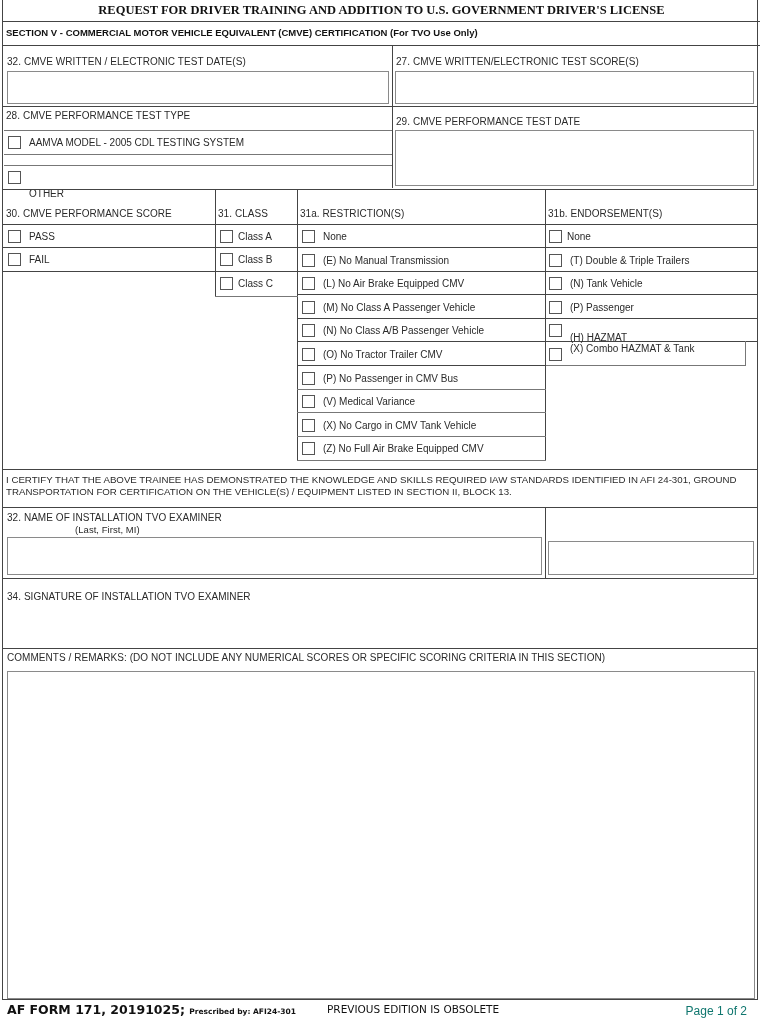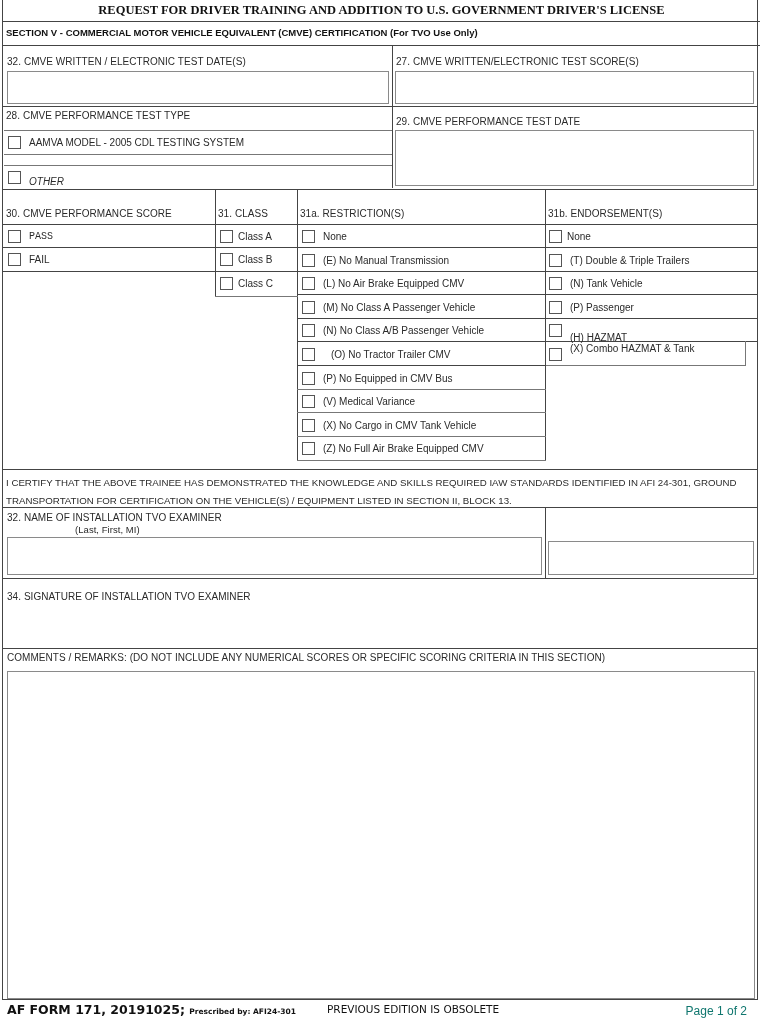--- a/index.html
+++ b/index.html
@@ -13,21 +13,21 @@
   .box { position: absolute; border: 1.5px solid #8a8a8a; background: #fff; }
   .lbl { position: absolute; font-size: 10px; color: #2a2a2a; white-space: nowrap; letter-spacing: 0.05px; }
   .cb { position: absolute; width: 13px; height: 13px; border: 1px solid #555; background: #fff; }
   .opt { position: absolute; font-size: 10px; color: #2a2a2a; white-space: nowrap; }
   .title { position: absolute; left: 0; top: 3px; width: 763px; text-align: center; font-family: "Liberation Serif", serif; font-weight: bold; font-size: 12.5px; color: #111; }
   .section { position: absolute; left: 6px; top: 27px; font-weight: bold; font-size: 9.5px; color: #111; }
   .footer-form { position: absolute; left: 7px; top: 1002px; font-family: "DejaVu Sans", sans-serif; font-weight: bold; font-size: 12.5px; color: #111; }
   .footer-form small { font-size: 7.5px; }
   .footer-obs { position: absolute; left: 327px; top: 1003px; font-family: "DejaVu Sans", sans-serif; font-weight: normal; font-size: 10.5px; color: #111; }
   .footer-page { position: absolute; right: 16px; top: 1004px; font-family: "Liberation Sans", sans-serif; font-size: 12px; color: #0f766e; }
-  .cert { position: absolute; left: 6px; top: 474px; width: 752px; font-size: 9.7px; line-height: 18px; color: #2a2a2a; }
+  .cert { position: absolute; left: 6px; top: 474px; width: 752px; font-size: 9.7px; line-height: 12px; color: #2a2a2a; }
 </style>
 </head>
 <body>
 
 <div class="title">REQUEST FOR DRIVER TRAINING AND ADDITION TO U.S. GOVERNMENT DRIVER'S LICENSE</div>
 <div class="hl" style="left:2px; top:21px; width:758px;"></div>
 <div class="section">SECTION V - COMMERCIAL MOTOR VEHICLE EQUIVALENT (CMVE) CERTIFICATION (For TVO Use Only)</div>
 <div class="hl" style="left:2px; top:45px; width:758px;"></div>
 
 <div class="vl" style="left:2px; top:0; height:1000px;"></div>
@@ -40,39 +40,39 @@
 <div class="box" style="left:395px; top:71px; width:359px; height:33px;"></div>
 <div class="hl" style="left:2px; top:106px; width:756px;"></div>
 
 <div class="lbl" style="left:6px; top:110px;">28.  CMVE PERFORMANCE TEST TYPE</div>
 <div class="thin-h" style="left:4px; top:130px; width:388px;"></div>
 <div class="cb" style="left:8px; top:136px;"></div>
 <div class="opt" style="left:29px; top:137px;">AAMVA MODEL - 2005 CDL TESTING SYSTEM</div>
 <div class="thin-h" style="left:4px; top:154px; width:388px;"></div>
 <div class="thin-h" style="left:4px; top:165px; width:388px;"></div>
 <div class="cb" style="left:8px; top:171px;"></div>
-<div class="opt" style="left:29px; top:176px;font-style:italic;">OTHER</div>
+<div class="opt" style="left:29px; top:188px;">OTHER</div>
 
 <div class="lbl" style="left:396px; top:116px;">29.  CMVE PERFORMANCE TEST DATE</div>
 <div class="box" style="left:395px; top:130px; width:359px; height:56px;"></div>
 <div class="hl" style="left:2px; top:189px; width:756px;"></div>
 
 <div class="vl" style="left:215px; top:189px; height:108px;"></div>
 <div class="vl" style="left:297px; top:189px; height:272px;"></div>
 <div class="vl" style="left:545px; top:189px; height:272px;"></div>
 
 <div class="lbl" style="left:6px; top:208px;">30.  CMVE PERFORMANCE SCORE</div>
 <div class="lbl" style="left:218px; top:208px;">31. CLASS</div>
 <div class="lbl" style="left:300px; top:208px;">31a. RESTRICTION(S)</div>
 <div class="lbl" style="left:548px; top:208px;">31b. ENDORSEMENT(S)</div>
 
 <div class="hl" style="left:2px; top:224px; width:756px;"></div>
 
 <div class="cb" style="left:8px; top:230px;"></div>
-<div class="opt" style="left:29px; top:231px;font-family:Liberation Mono, monospace;">PASS</div>
+<div class="opt" style="left:29px; top:231px;">PASS</div>
 <div class="cb" style="left:8px; top:253px;"></div>
 <div class="opt" style="left:29px; top:254px;">FAIL</div>
 
 <div class="cb" style="left:220px; top:230px;"></div>
 <div class="opt" style="left:238px; top:231px;">Class A</div>
 <div class="cb" style="left:220px; top:253px;"></div>
 <div class="opt" style="left:238px; top:254px;">Class B</div>
 <div class="cb" style="left:220px; top:277px;"></div>
 <div class="opt" style="left:238px; top:278px;">Class C</div>
 <div class="thin-h" style="left:215px; top:296px; width:83px;"></div>
@@ -93,23 +93,23 @@
     <div class="opt" style="left: 323px; top: 231px;">None</div>
     <div class="cb" style="left: 302px; top: 253.6px;"></div>
     <div class="opt" style="left: 323px; top: 254.6px;">(E) No Manual Transmission</div>
     <div class="cb" style="left: 302px; top: 277.2px;"></div>
     <div class="opt" style="left: 323px; top: 278.2px;">(L) No Air Brake Equipped CMV</div>
     <div class="cb" style="left: 302px; top: 300.8px;"></div>
     <div class="opt" style="left: 323px; top: 301.8px;">(M) No Class A Passenger Vehicle</div>
     <div class="cb" style="left: 302px; top: 324.4px;"></div>
     <div class="opt" style="left: 323px; top: 325.4px;">(N) No Class A/B Passenger Vehicle</div>
     <div class="cb" style="left: 302px; top: 348px;"></div>
-    <div class="opt" style="left: 323px; top: 349px; margin-left: 8px;">(O) No Tractor Trailer CMV</div>
+    <div class="opt" style="left: 323px; top: 349px;">(O) No Tractor Trailer CMV</div>
     <div class="cb" style="left: 302px; top: 371.6px;"></div>
-    <div class="opt" style="left: 323px; top: 372.6px;">(P) No Equipped in CMV Bus</div>
+    <div class="opt" style="left: 323px; top: 372.6px;">(P) No Passenger in CMV Bus</div>
     <div class="cb" style="left: 302px; top: 395.2px;"></div>
     <div class="opt" style="left: 323px; top: 396.2px;">(V) Medical Variance</div>
     <div class="cb" style="left: 302px; top: 418.8px;"></div>
     <div class="opt" style="left: 323px; top: 419.8px;">(X) No Cargo in CMV Tank Vehicle</div>
     <div class="cb" style="left: 302px; top: 442.4px;"></div>
     <div class="opt" style="left: 323px; top: 443.4px;">(Z) No Full Air Brake Equipped CMV</div>
   </div>
 
 <div id="endorsements">
     <div class="cb" style="left: 549px; top: 230px;"></div>

